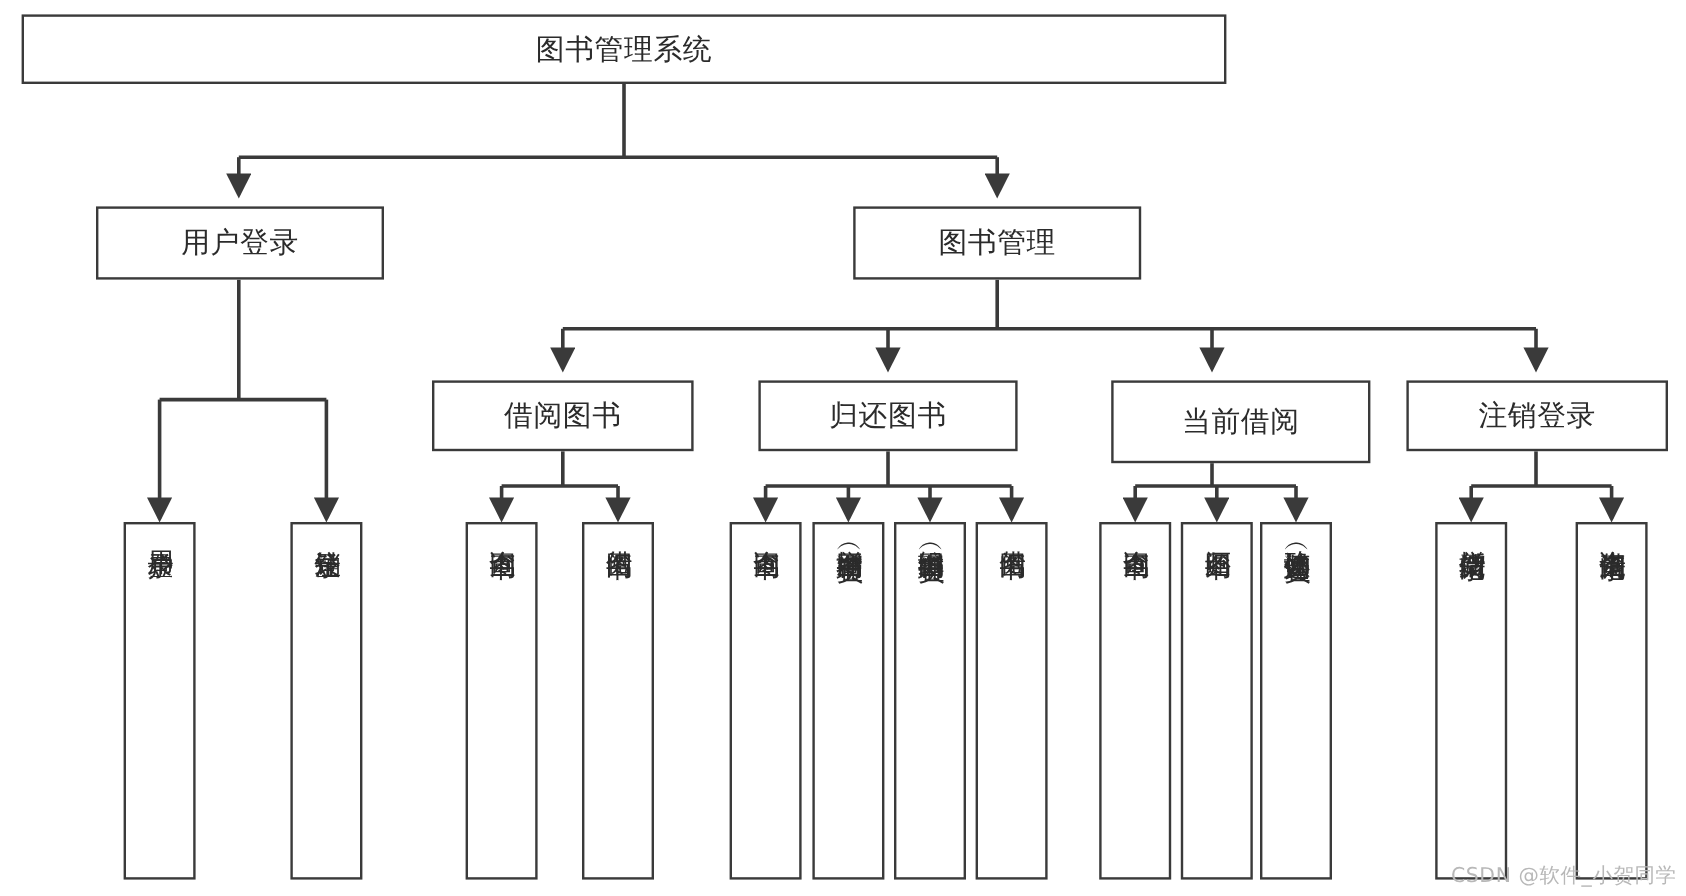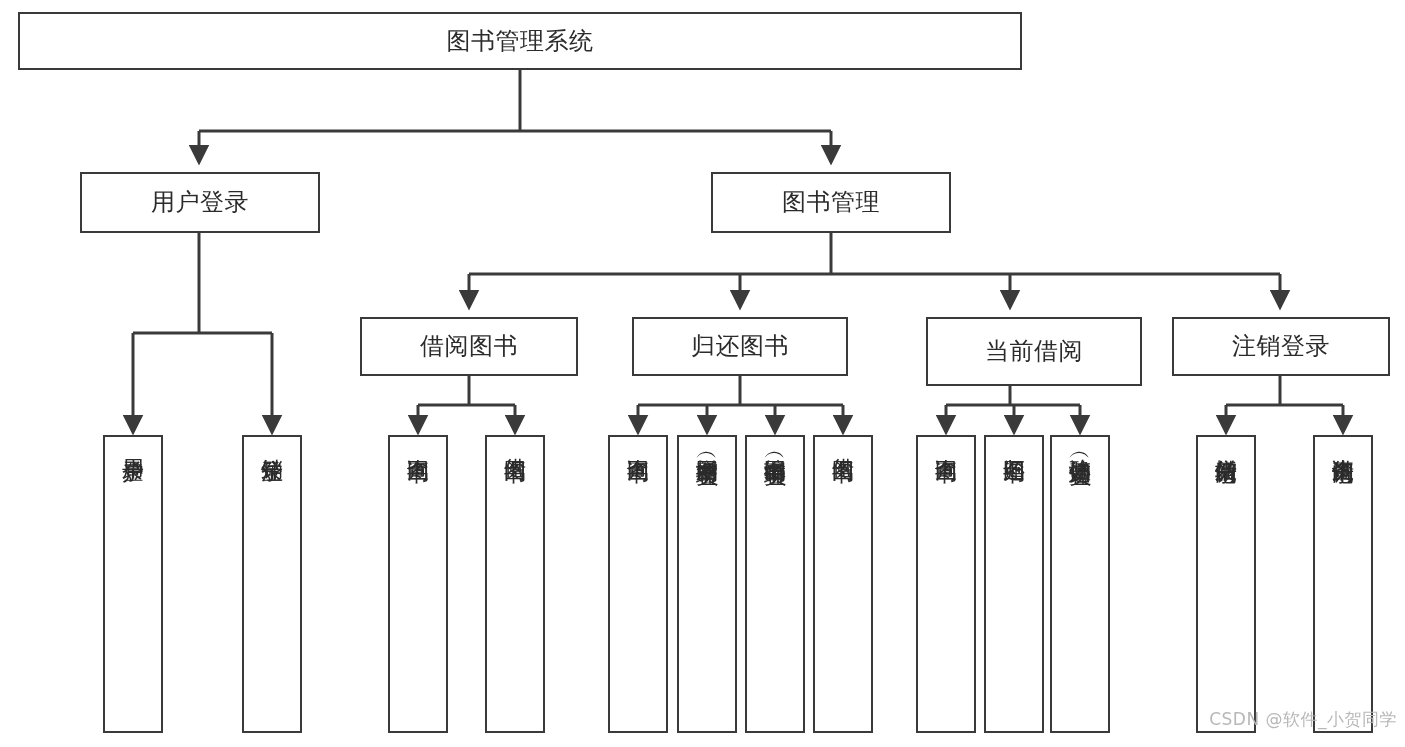--- a/index.html
+++ b/index.html
@@ -53,21 +53,21 @@
   .node.vertical .node-label {
     writing-mode: vertical-rl;
     text-orientation: upright;
     font-size: 22px;
     line-height: 1.0;
     letter-spacing: 1px;
   }
   .watermark {
     position: absolute;
     right: 8px;
-    bottom: 16px;
+    bottom: 6px;
     font-size: 17px;
     color: #b8b8b8;
     z-index: 3;
     white-space: nowrap;
     letter-spacing: 0.5px;
   }
 </style>
 </head>
 <body>
 

